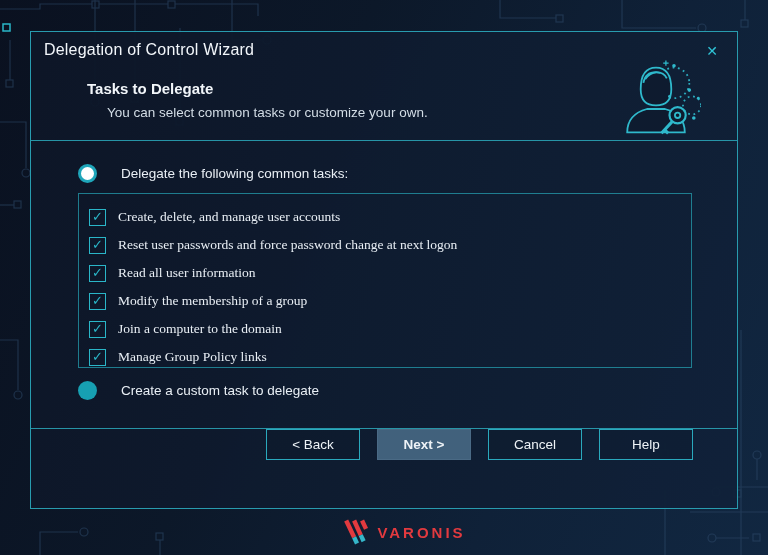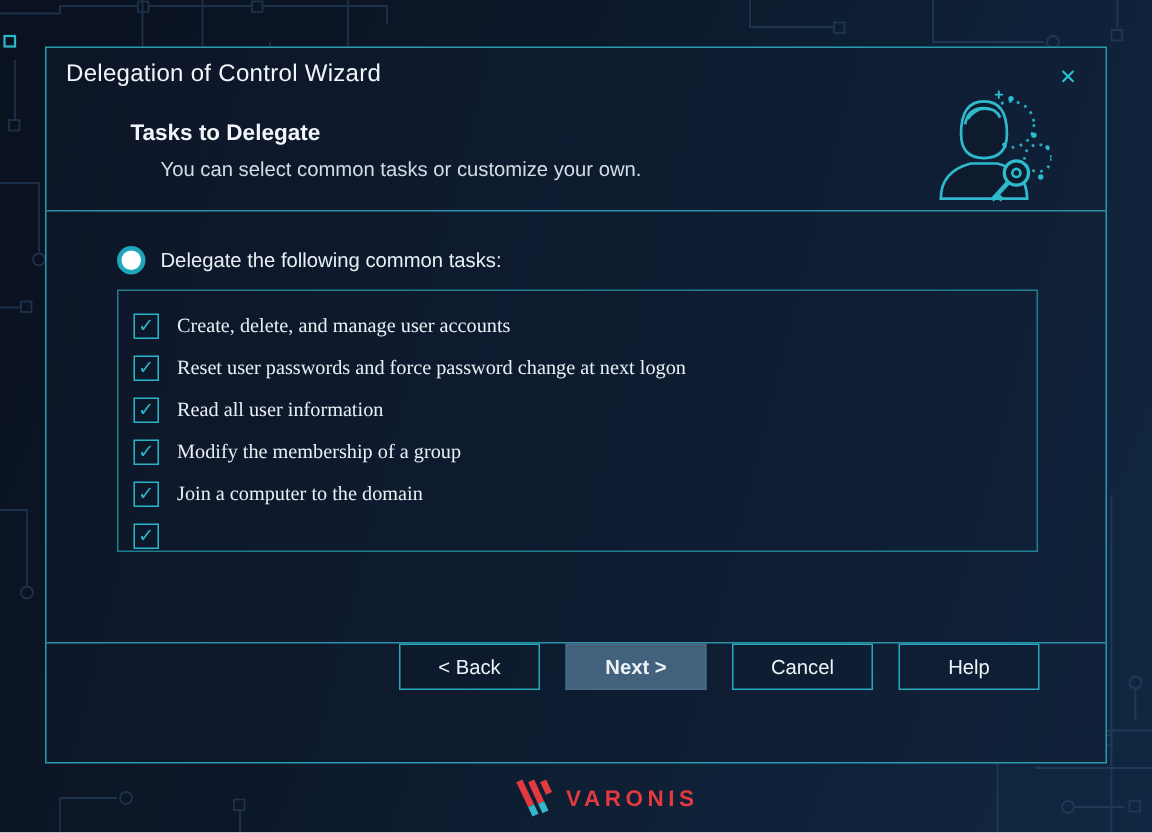--- a/index.html
+++ b/index.html
@@ -39,21 +39,21 @@
   .heading-block{position:absolute;left:56px;top:38px;margin-top:10px;}
   .step-title{font-size:15px;font-weight:bold;color:#f2f6fa;}
   .step-sub{margin-left:20px;margin-top:8px;font-size:13.5px;color:#d3dde6;text-align:center;}
   .person-art{position:absolute;right:36px;top:24px;}
 
   
   .dlg-body{
     flex:0 0 auto;height:287px;box-sizing:border-box;
     padding:23px 44px 0 47px;
   }
-  .radio-row{display:flex;align-items:center;gap:10px;cursor:pointer;}
+  .radio-row{display:flex;align-items:center;gap:24px;cursor:pointer;}
   .radio{
     width:19px;height:19px;border-radius:50%;box-sizing:border-box;flex:0 0 auto;
   }
   .radio.sel{background:#ffffff;border:3.5px solid #1fa6ba;}
   .radio.unsel{background:#17a0b2;border:none;}
   .radio-label{font-size:13.5px;color:#e9eff5;}
 
   .task-box{
     margin-top:10px;width:614px;height:175px;box-sizing:border-box;
     border:1.5px solid rgba(35,150,168,.8);
@@ -209,23 +209,28 @@
         <div class="task-row">
           <span class="checkbox">✓</span>
           <span class="task-label">Modify the membership of a group</span>
         </div>
         <div class="task-row">
           <span class="checkbox">✓</span>
           <span class="task-label">Join a computer to the domain</span>
         </div>
         <div class="task-row">
           <span class="checkbox">✓</span>
+          <span class="task-label">Manage Group Policy links</span>
         </div>
       </div>
 
+      <label class="radio-row custom">
+        <span class="radio unsel"></span>
+        <span class="radio-label">Create a custom task to delegate</span>
+      </label>
 
     </div>
 
     <div class="dlg-footer">
       <button class="btn">&lt; Back</button>
       <button class="btn primary">Next &gt;</button>
       <button class="btn">Cancel</button>
       <button class="btn">Help</button>
     </div>
 

